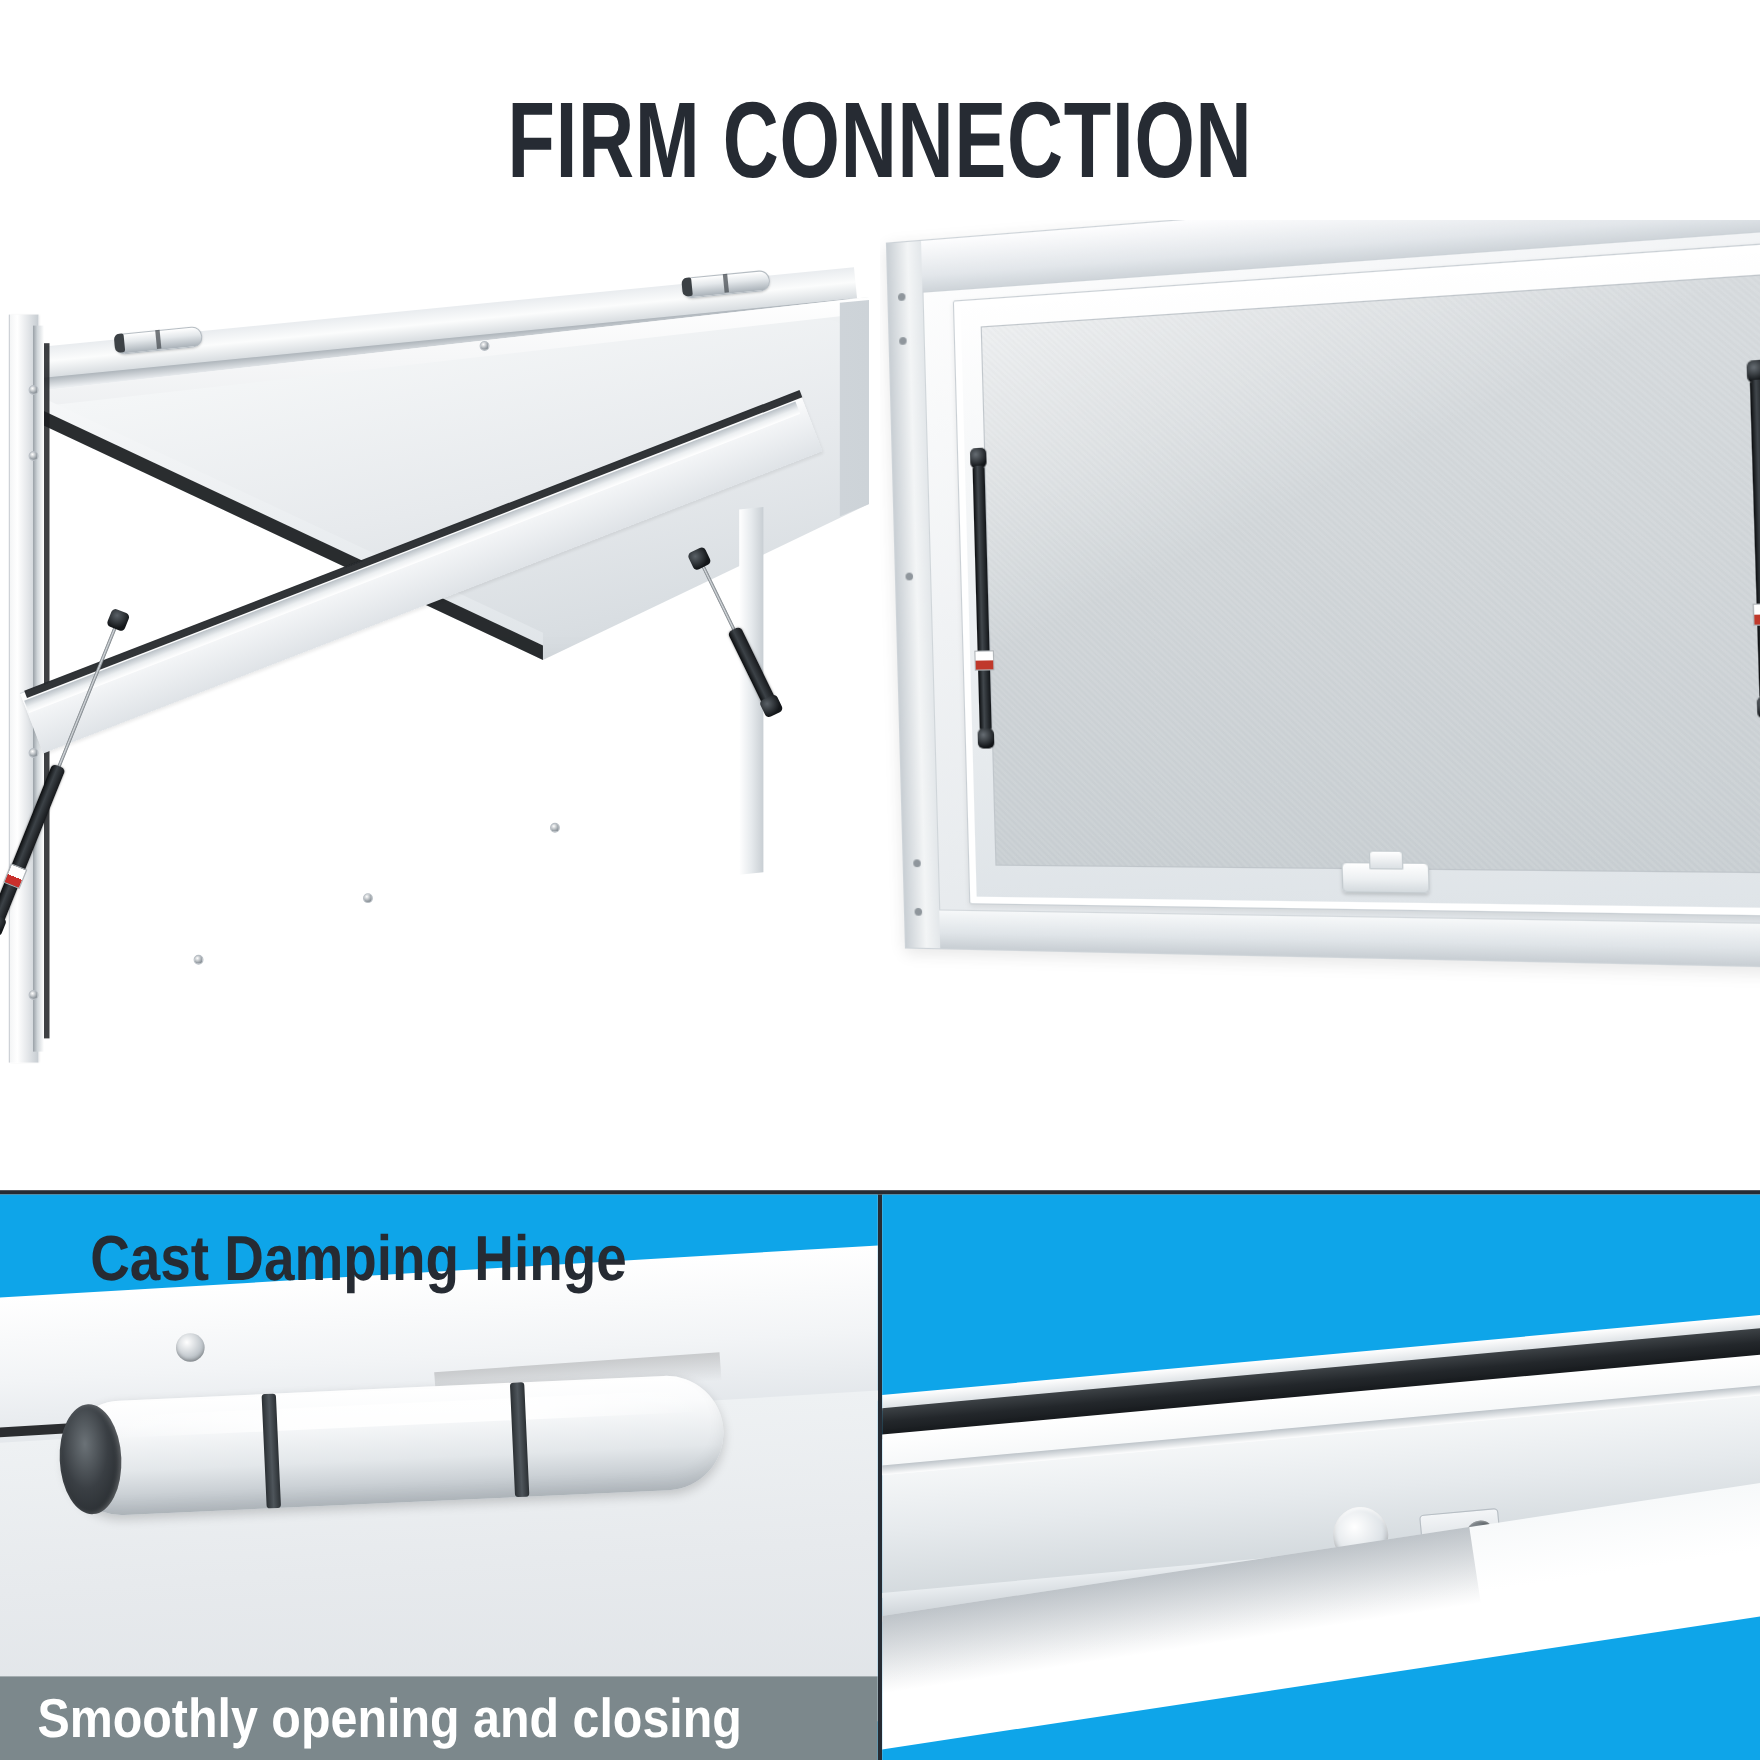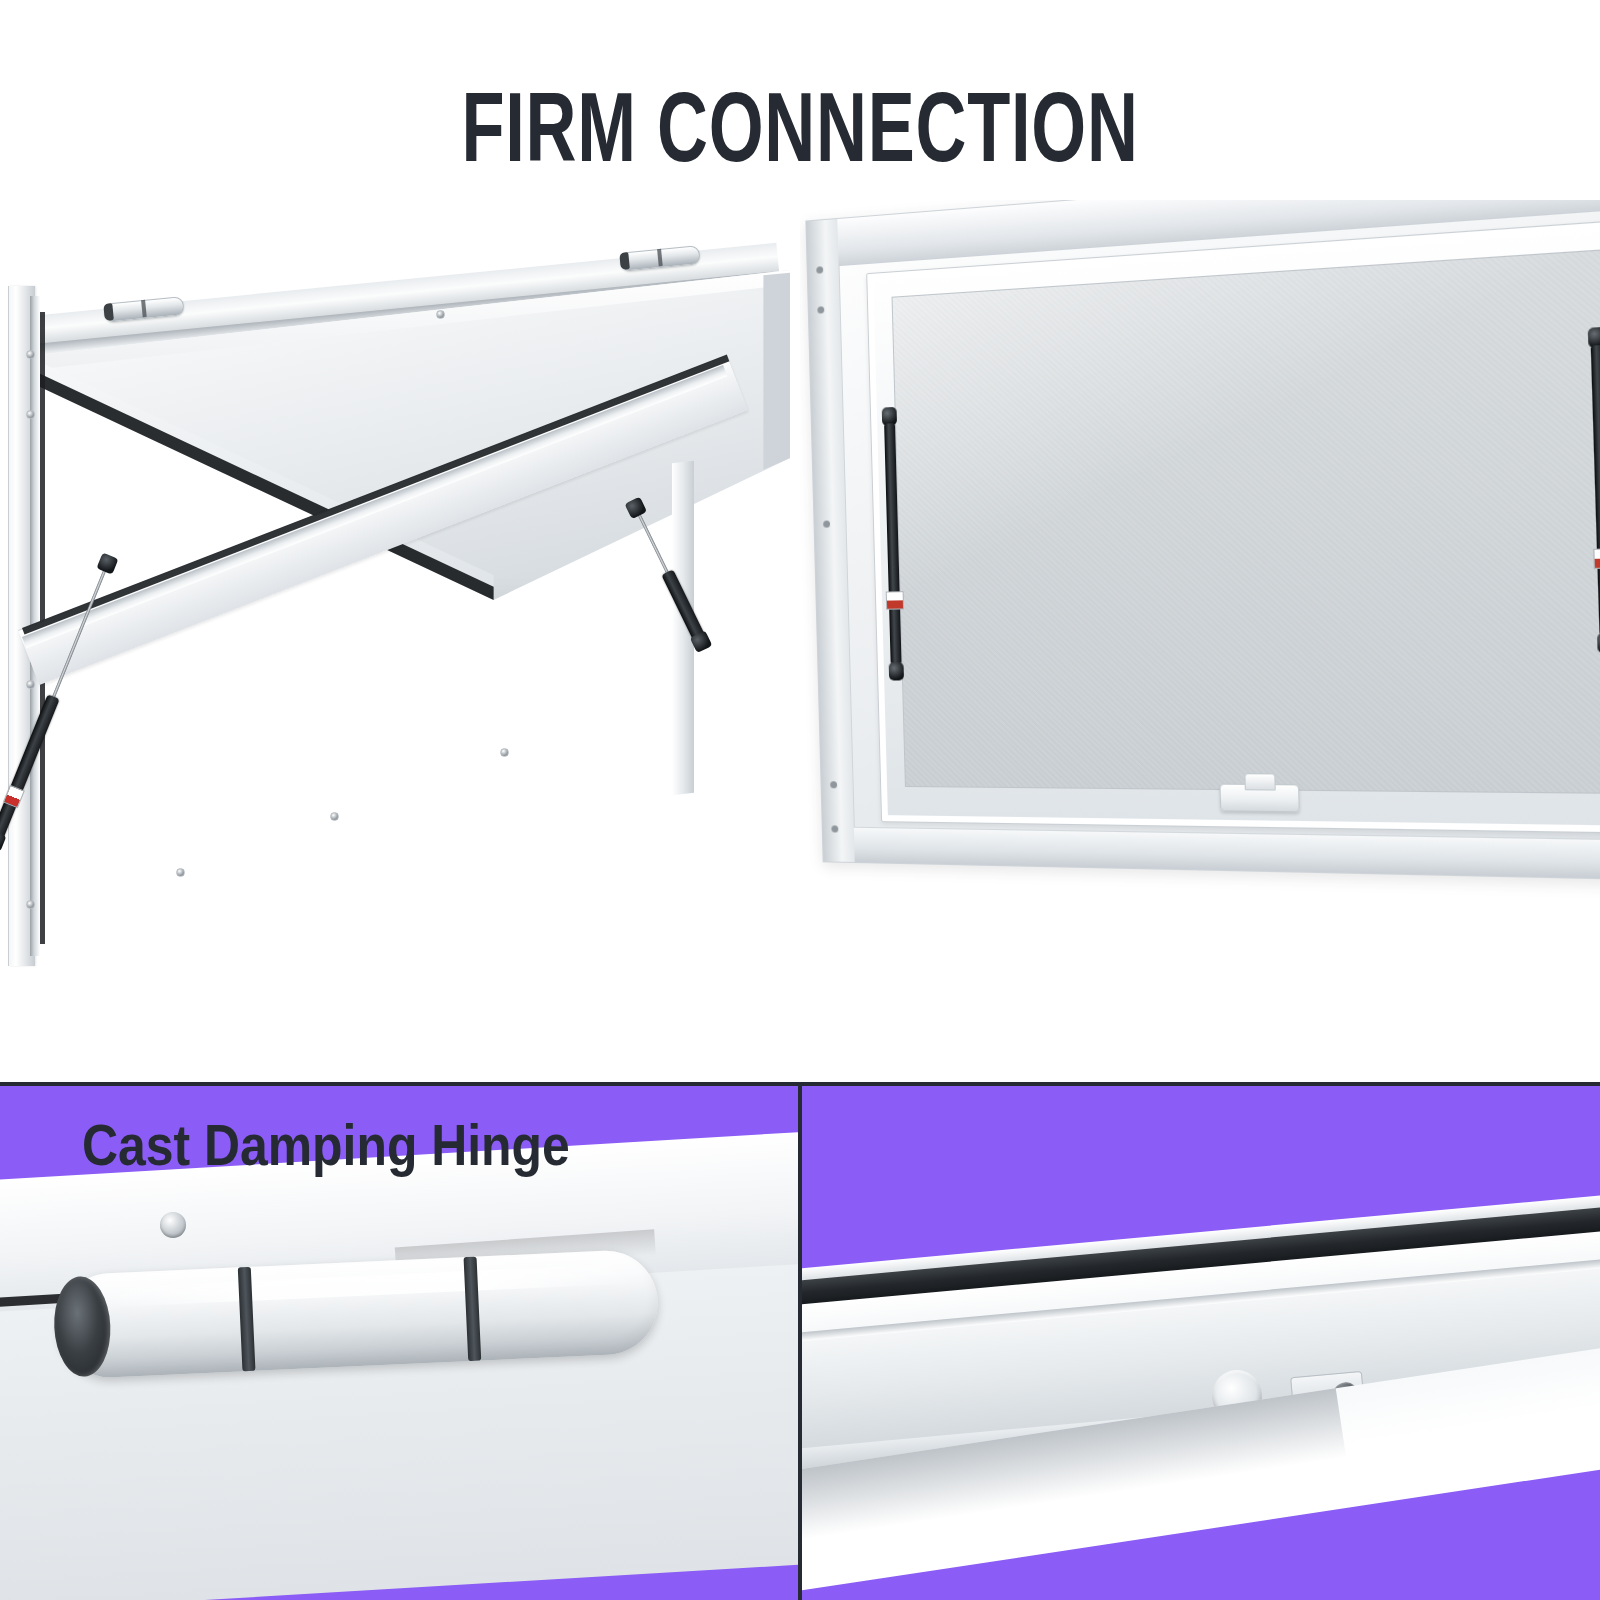--- a/index.html
+++ b/index.html
@@ -440,21 +440,21 @@
     height: 514px;
     background: #262b33;
   }
 
   
   .bottom-panel {
     position: absolute;
     top: 1086px;
     height: 514px;
     overflow: hidden;
-    background: #8b5cf6;
+    background: #0ea5e9;
   }
   #panel-left  { left: 0;   width: 798px; }
   #panel-right { left: 802px; width: 798px; }
 
   #subhead {
     position: absolute;
     left: 82px;
     top: 30px;
     font-family: "Liberation Sans Narrow", "Liberation Sans", sans-serif;
     font-weight: 700;
@@ -803,20 +803,23 @@
       <div class="hshadow"></div>
       <div class="hbarrel"></div>
       <div class="hhighlight"></div>
       <div class="hring r1"></div>
       <div class="hring r2"></div>
       <div class="hcap"></div>
     </div>
 
     <div id="subhead">Cast Damping Hinge</div>
 
+    <div class="caption-bar" id="caption-left">
+      <span class="caption-text">Smoothly opening and closing</span>
+    </div>
   </div>
 
   <div class="bottom-panel" id="panel-right">
 
     <div class="fp-seal-top"></div>
     <div class="fp-seal"></div>
     <div class="fp-body"></div>
     <div class="fp-groove"></div>
     <div id="fp-hole"></div>
     <div id="fp-fastener"></div>

